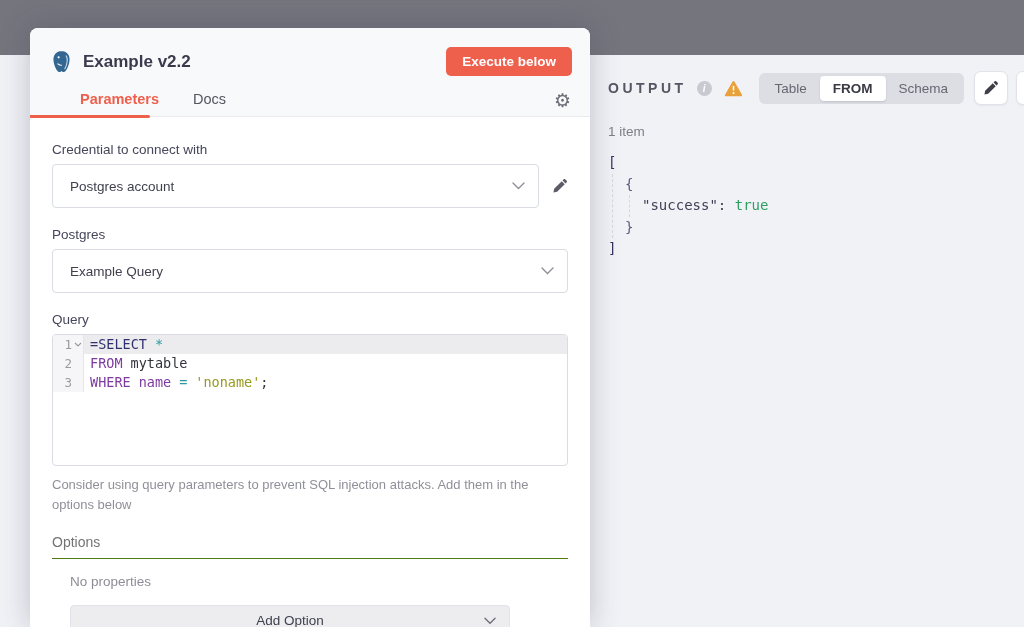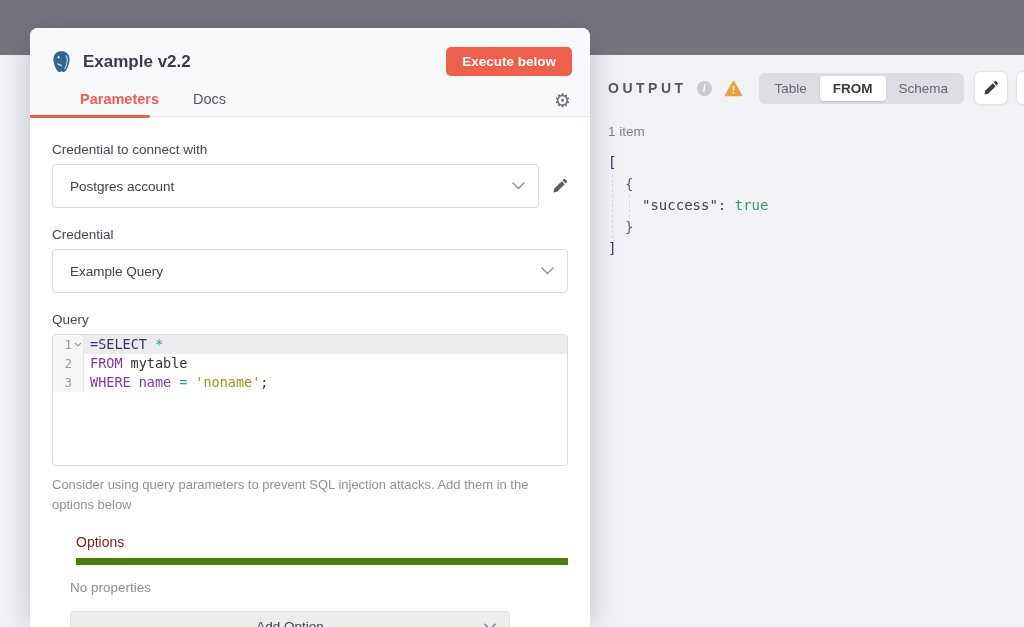--- a/index.html
+++ b/index.html
@@ -75,21 +75,21 @@
   .tk { margin-left:8px; }
   .tk:first-child, .tk.tight { margin-left:0; }
   .tk-kwdark { color:var(--keyword-dark,#30306e); }
   .tk-kw { color:var(--keyword,#7d3ba0); }
   .tk-op { color:var(--operator,#2e9aa0); }
   .tk-str { color:var(--string,#97991c); }
 
   .hint-text { margin-top:9px; font-size:13px; color:#90909a; line-height:1.55; width:516px; }
 
   .options-section { margin-top:19px; }
-  .options-label { font-size:14px; color:#7f1d1d; padding-bottom:8px; border-bottom:7px solid #4d7c0f;margin-left:24px; }
+  .options-label { font-size:14px; color:#737373; padding-bottom:8px; border-bottom:1px solid #4d7c0f; }
   .no-properties { margin:15px 0 0 18px; font-size:13.5px; color:#8d8d97; }
   .add-option-btn { position:relative; margin:16px 0 0 18px; width:440px; height:30px; background:#ededf0;
                     border:1px solid #e2e3e8; border-radius:4px; display:flex; align-items:center;
                     justify-content:center; font-size:13.5px; color:#3f3f4e; cursor:default; }
   .add-option-btn .chev { position:absolute; right:13px; top:11px; display:flex; }
 </style>
 </head>
 <body>
 
 <div class="top-bar"></div>
@@ -169,21 +169,21 @@
             </svg>
         </span>
       </div>
       <span class="pencil-inline">
         <svg width="16" height="16" viewBox="0 0 16 16">
             <path d="M11.7 1.3c.4-.4 1.05-.4 1.45 0l1.55 1.55c.4.4.4 1.05 0 1.45l-1.15 1.15-3-3L11.7 1.3zM9.75 3.25l3 3-7.6 7.6-3.7.7.7-3.7 7.6-7.6z" fill="#5c5c66"></path>
           </svg>
       </span>
     </div>
 
-    <div class="field-label" style="margin-top:19px;">Credential</div>
+    <div class="field-label" style="margin-top:19px;">Postgres</div>
     <div class="select-box">
       <span>Example Query</span>
       <span class="chev">
         <svg width="13" height="8" viewBox="0 0 13 8">
             <path d="M1 1l5.5 5.5L12 1" fill="none" stroke="#8f8f9a" stroke-width="1.4" stroke-linecap="round"></path>
           </svg>
       </span>
     </div>
 
     <div class="field-label" style="margin-top:19px;">Query</div>

